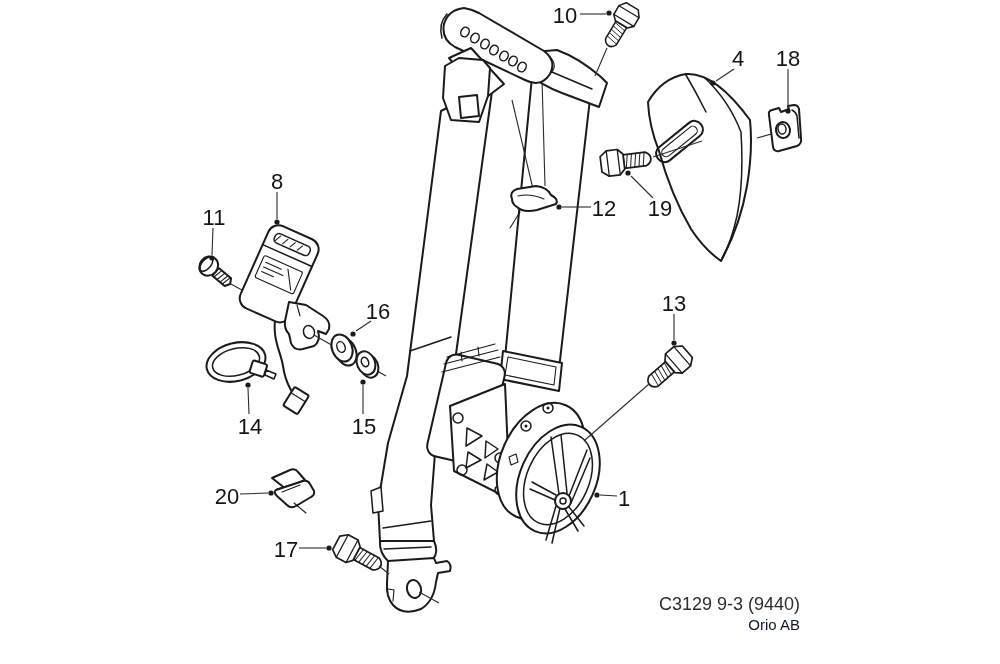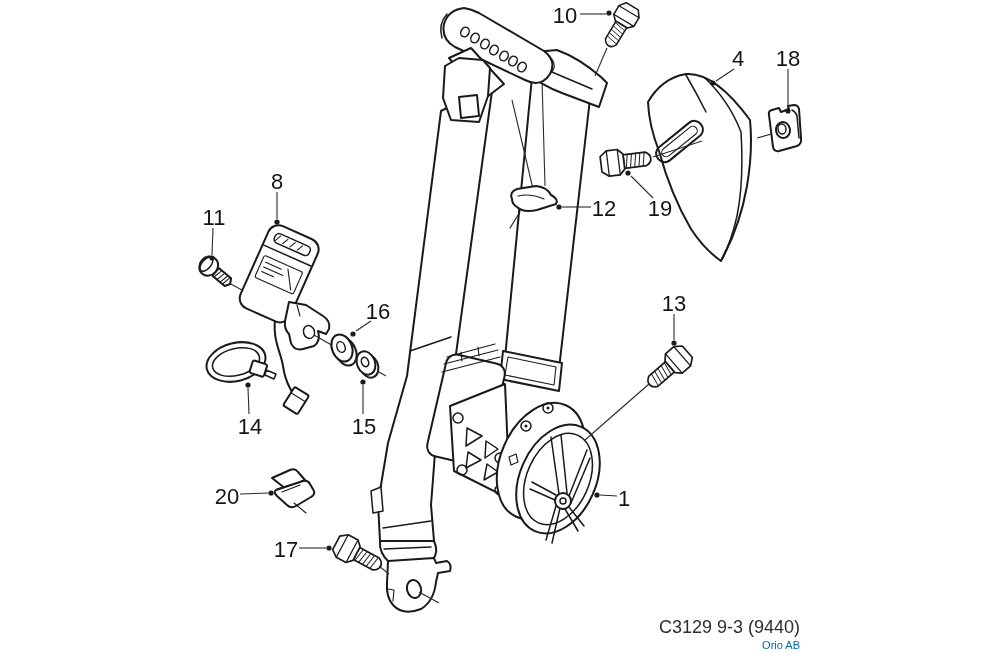--- a/index.html
+++ b/index.html
@@ -8,23 +8,23 @@
   .stage svg{position:absolute;left:0;top:0;}
   
   .o2 {fill:#fff;stroke:#1a1a1a;stroke-width:2;stroke-linejoin:round;stroke-linecap:round;}
   .o15{fill:#fff;stroke:#1a1a1a;stroke-width:1.5;stroke-linejoin:round;stroke-linecap:round;}
   .l2 {fill:none;stroke:#1a1a1a;stroke-width:2;stroke-linejoin:round;stroke-linecap:round;}
   .l15{fill:none;stroke:#1a1a1a;stroke-width:1.5;stroke-linejoin:round;stroke-linecap:round;}
   .l1 {fill:none;stroke:#1a1a1a;stroke-width:1.1;stroke-linejoin:round;stroke-linecap:round;}
   .leader{fill:none;stroke:#2b2b2b;stroke-width:1.1;}
   .callout-num{font-size:22px;fill:#141414;text-anchor:middle;
                font-family:"Liberation Sans",sans-serif;}
-  .footer{position:absolute;top:617px;left:560px;width:240px;text-align:right;line-height:1.22;}
+  .footer{position:absolute;top:594px;left:560px;width:240px;text-align:right;line-height:1.22;}
   .footer .code{font-size:18px;color:#2d2d2d;}
-  .footer .publisher{font-size:11px;color:#0369a1;}
+  .footer .publisher{font-size:15px;color:#0f172a;}
 </style>
 </head>
 <body>
 
 <div class="stage">
 <svg width="1000" height="664" viewBox="0 0 1000 664">
 
   <defs>
     <g id="hexbolt">
       <path class="o2" d="M14,-8 L40,-8 Q46,-5 46,0 Q46,5 40,8 L14,8 Z"></path>

